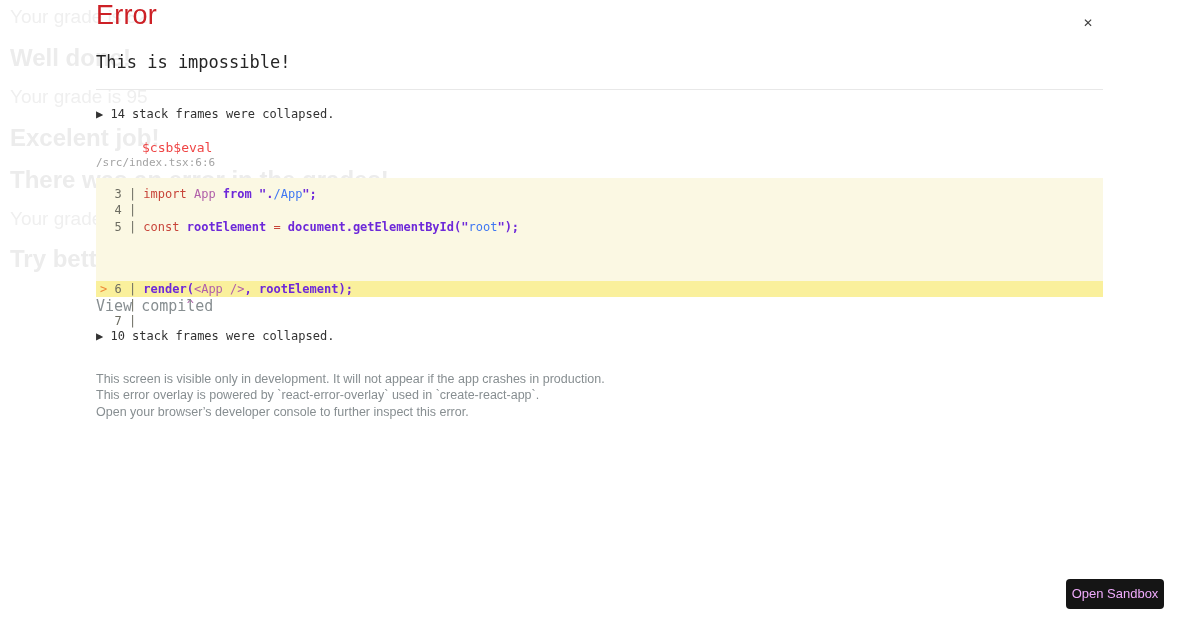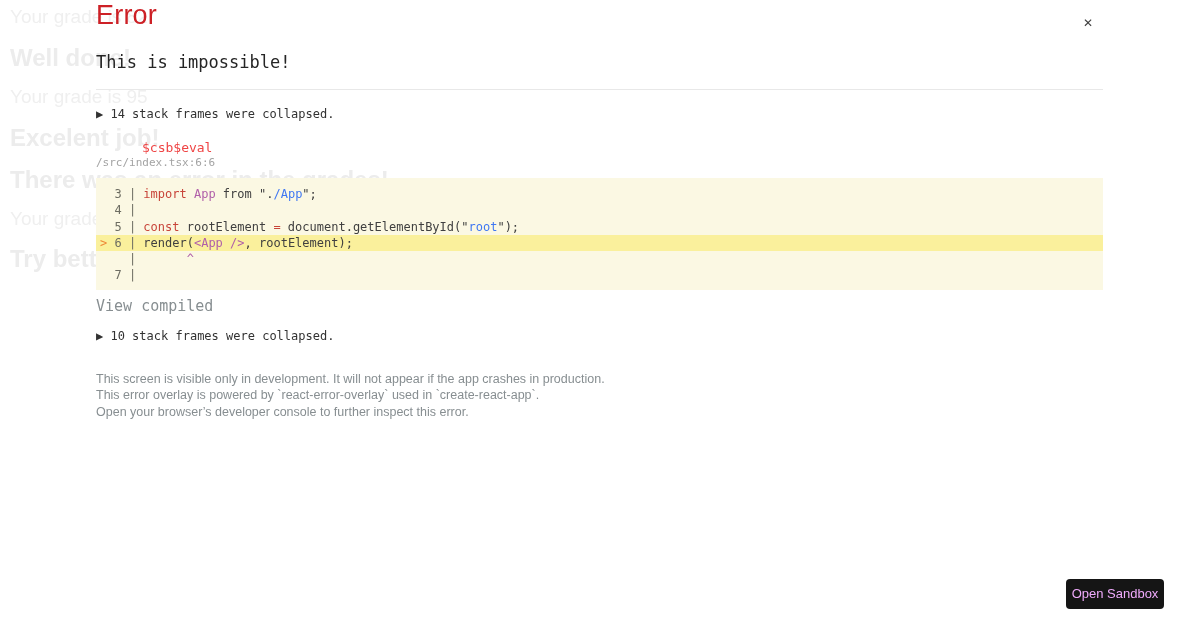--- a/index.html
+++ b/index.html
@@ -44,27 +44,27 @@
   #stack-bottom { top:329px; }
 
   #frame-fn   { position:absolute; left:0; top:140px; font-size:13px; color:#ef4444;margin-left:46px; }
   #frame-file { position:absolute; left:0; top:156px; font-size:11px; color:#a3a3a3; }
 
   
   #code-frame { position:absolute; left:0; top:178px; width:1007px; height:112px;
                 background:#fbf8e3; padding-top:8px; }
   .code-row { font-family:"DejaVu Sans Mono","Liberation Mono",monospace;
               font-size:12px; line-height:16.3px; white-space:pre; padding-left:4px; }
-  .code-row.hl { background:#faf09c; }
+  .code-row.hl { background:#faf09c;margin-top:46px; }
   .tok-gut  { color:#6d6d62; }
   .tok-mark { color:#ee8837; }
   .tok-kw   { color:#c8453a; }
   .tok-tag  { color:#b05fa9; }
   .tok-str  { color:#4078f2; }
-  .tok-pln  { color:#404040; }
+  .tok-pln  { color:#6d28d9;font-weight:bold; }
 
   #view-compiled { position:absolute; left:0; top:297px; font-size:15px; color:#878e91;
                    cursor:pointer; }
 
   #footer-note { position:absolute; left:0; top:371px; font-size:12.5px; color:#878e91;
                  line-height:16.3px; }
   .footer-line { white-space:nowrap; }
 
   
   #open-sandbox { position:absolute; left:1066px; top:579px; width:98px; height:30px;

